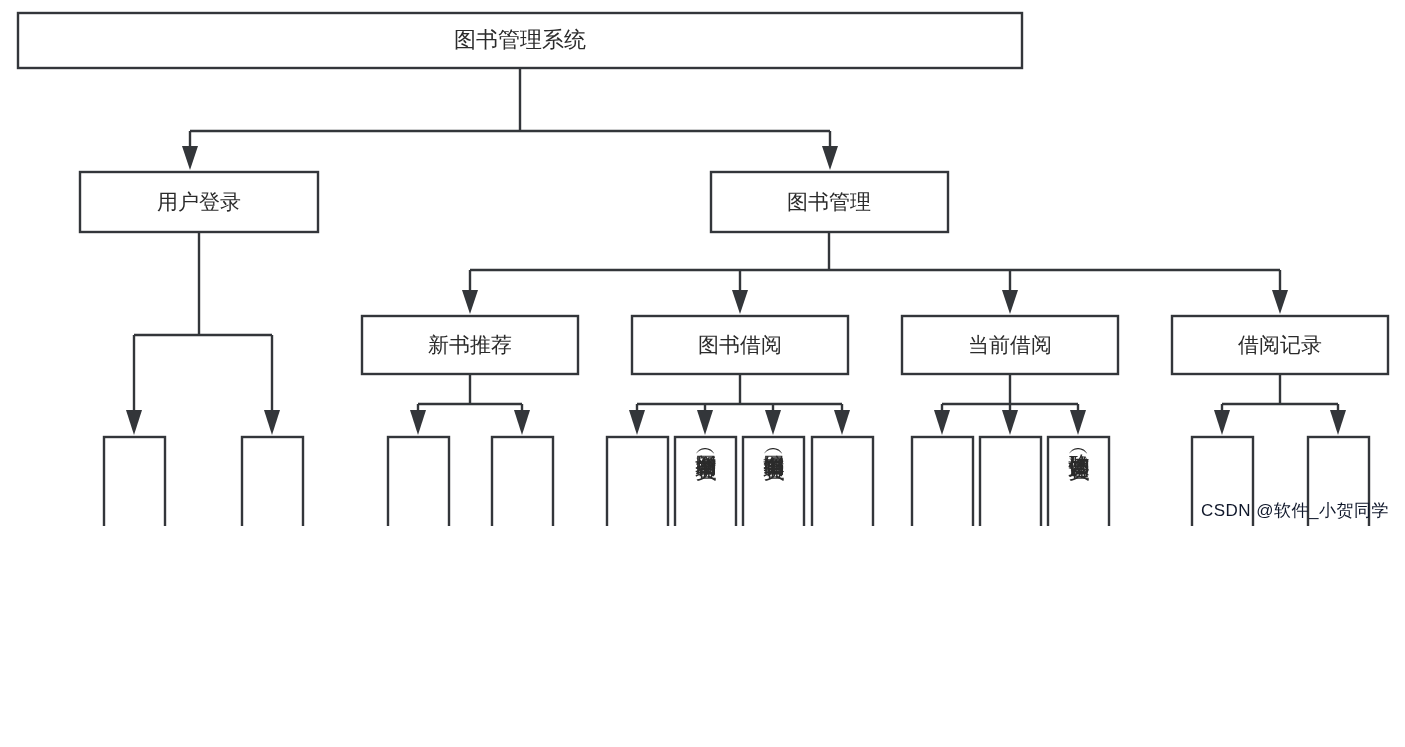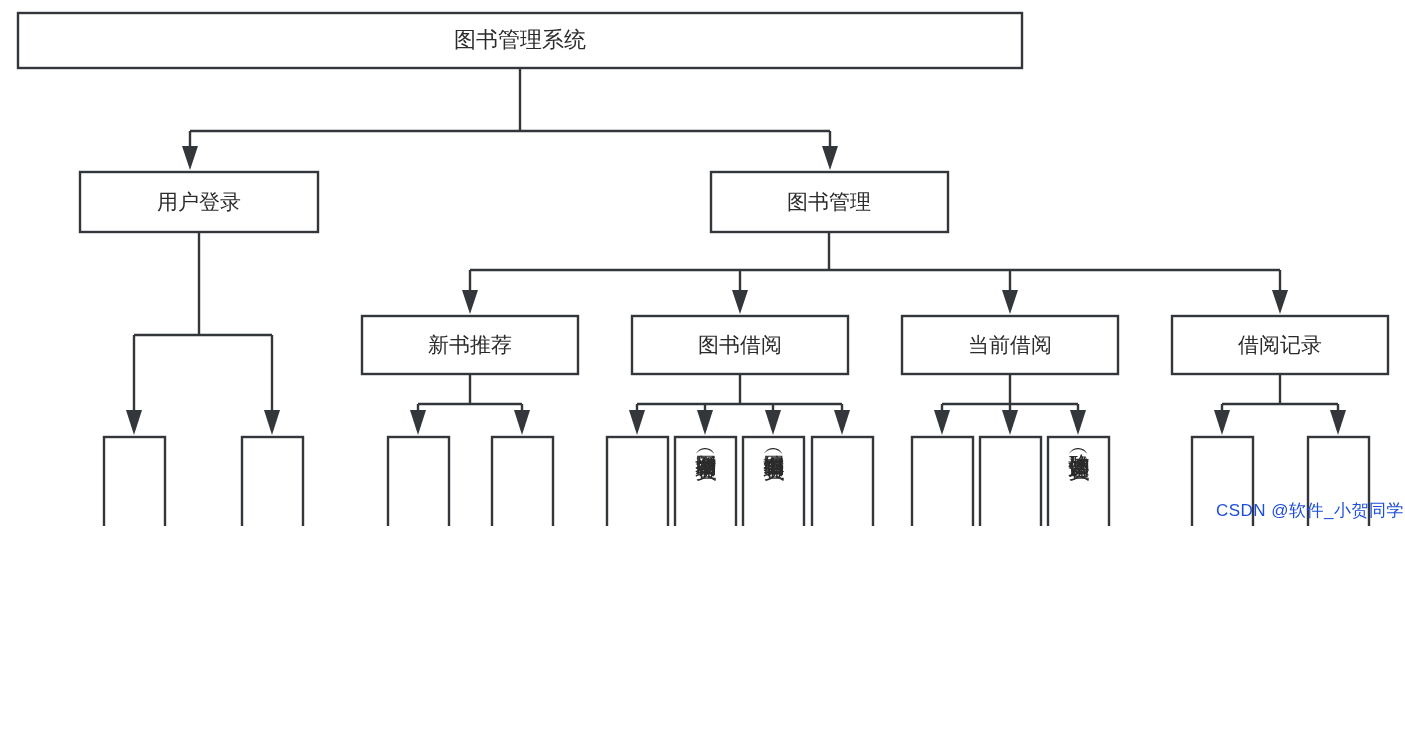--- a/index.html
+++ b/index.html
@@ -68,25 +68,25 @@
     font-family: "Liberation Sans", "DejaVu Sans", sans-serif;
     font-size: 21px;
     line-height: 1.18;
     color: #2b2b2b;
     letter-spacing: 1px;
     white-space: nowrap;
     text-align: center;
   }
   .watermark {
     position: absolute;
-    right: 1px;
+    right: 16px;
     bottom: 4px;
     font-family: "Liberation Sans", "DejaVu Sans", sans-serif;
     font-size: 17px;
-    color: #1d4ed8;
+    color: #0f172a;
     letter-spacing: 0.5px;
     user-select: none;
     white-space: nowrap;
   }
 </style>
 </head>
 <body>
 
 <div id="diagram-root">
 

